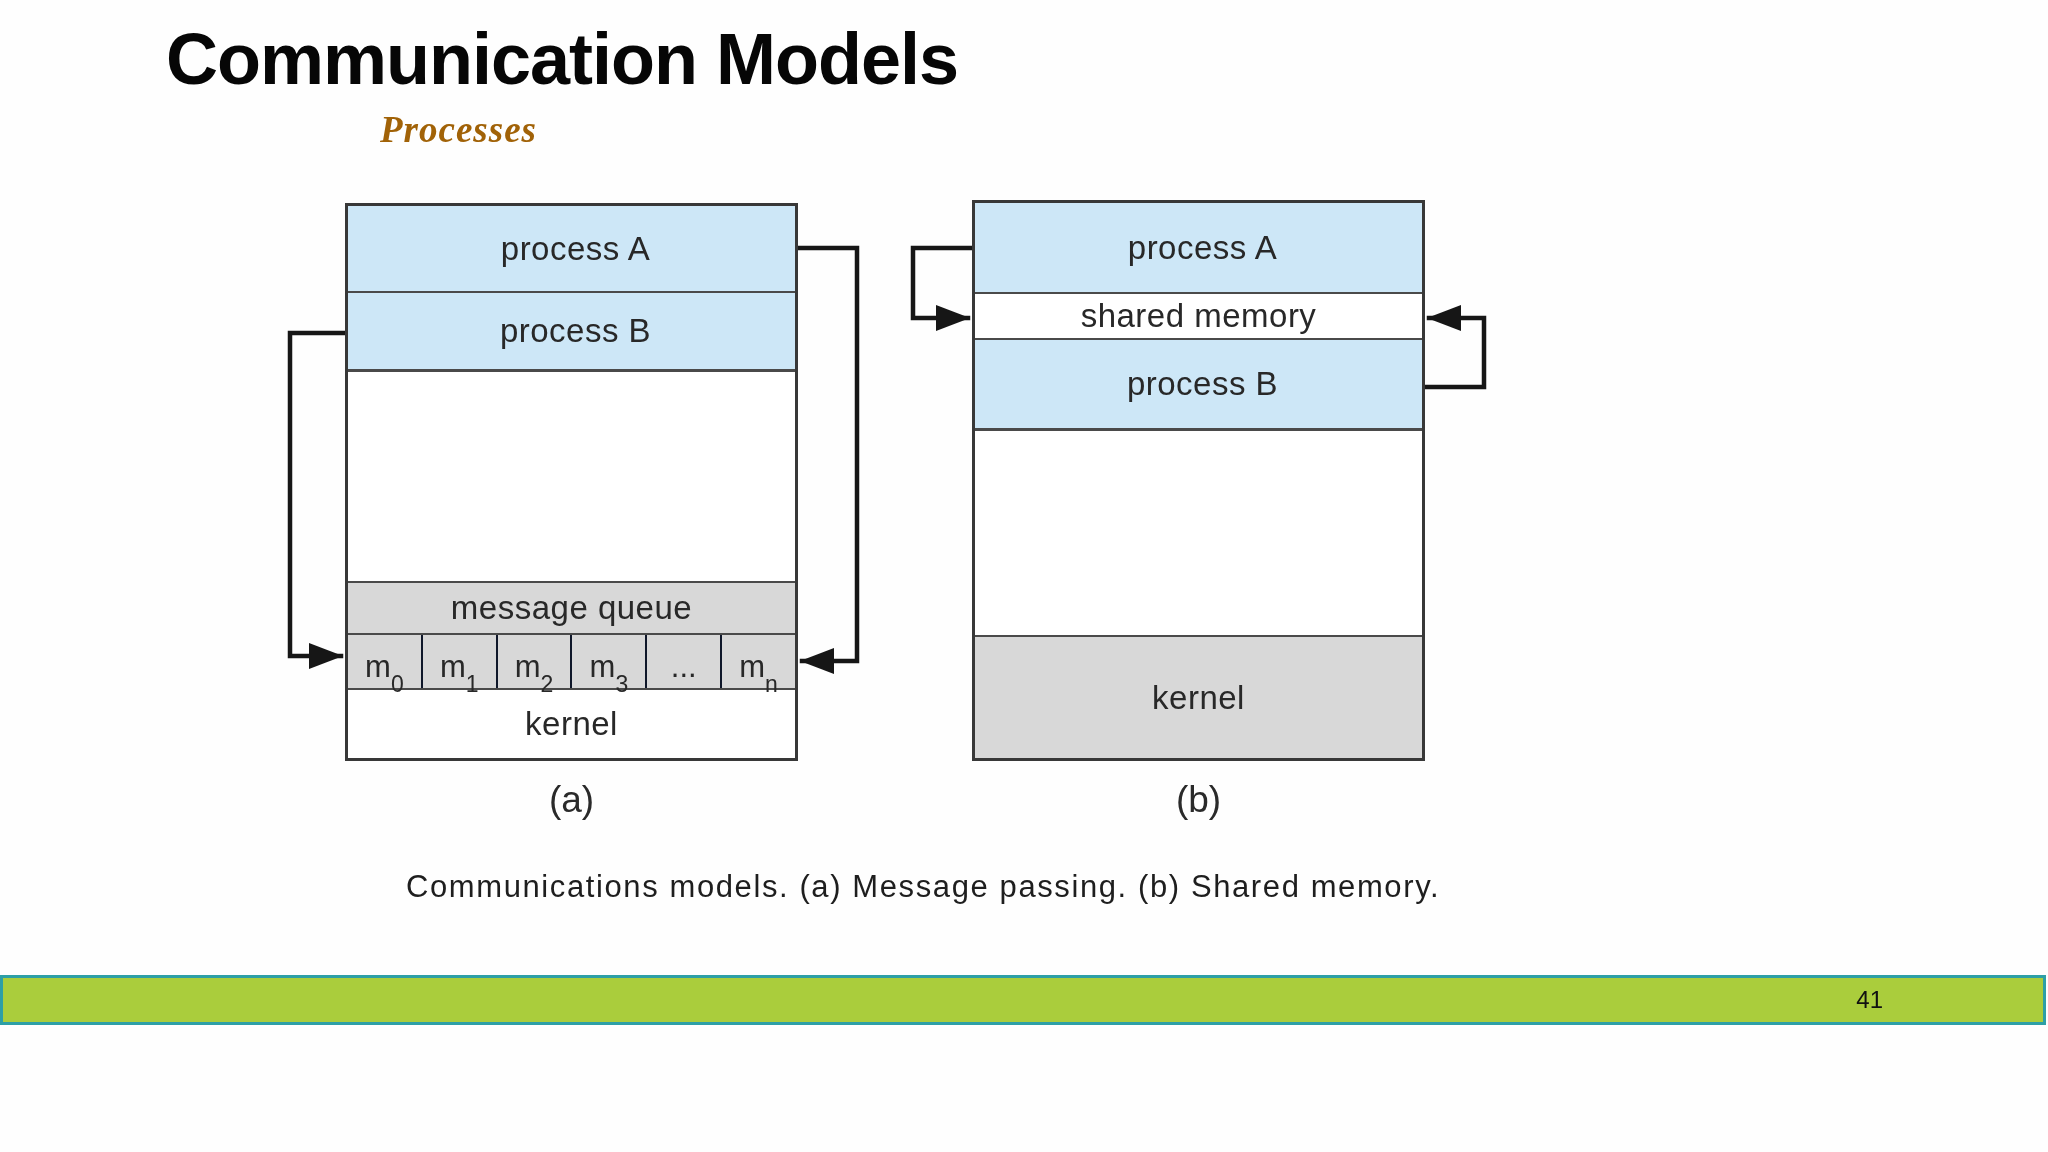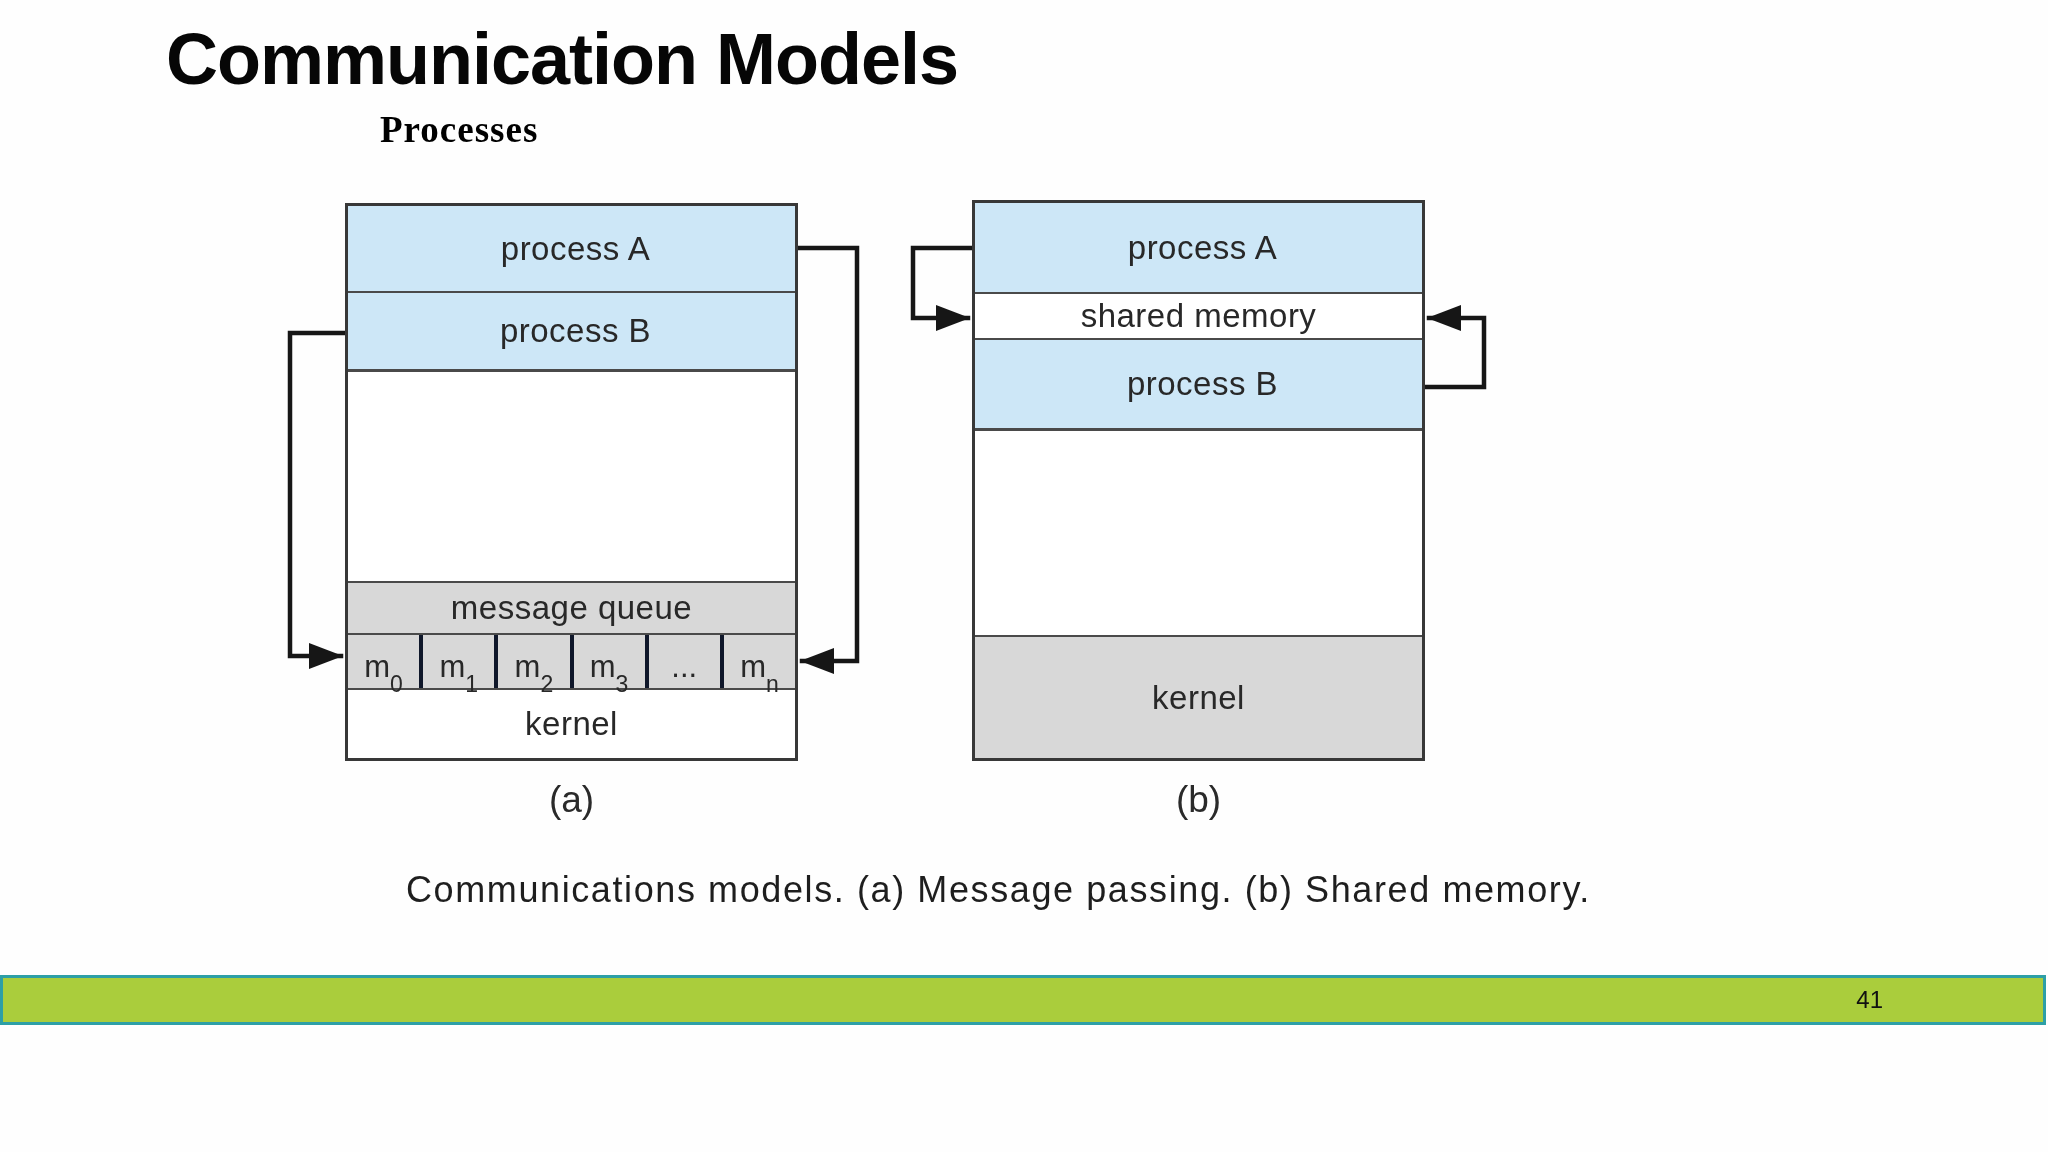--- a/index.html
+++ b/index.html
@@ -26,22 +26,23 @@
   }
 
   .processes-heading {
     position: absolute;
     left: 380px;
     top: 108px;
     font-family: "Liberation Serif", serif;
     font-weight: bold;
     font-size: 37px;
     letter-spacing: 1px;
-    color: #000000;
+    color: #a16207;
     white-space: nowrap;
+    font-style: italic;
   }
 
   .diagram {
     position: absolute;
     border: 3px solid #383838;
     background: #ffffff;
     display: flex;
     flex-direction: column;
   }
   .diagram-a { left: 345px; top: 203px; width: 453px; height: 558px; }
@@ -64,21 +65,21 @@
   .cells { display: flex; flex: none; }
   .cell {
     flex: 1 1 0;
     display: flex;
     align-items: flex-end;
     justify-content: center;
     background: #d8d8d8;
     font-size: 31px;
     color: #282828;
   }
-  .cell + .cell { border-left: 4px solid #0f172a; }
+  .cell + .cell { border-left: 2px solid #0f172a; }
   .cell sub {
     font-size: 23px;
     line-height: 1;
     position: relative;
     bottom: -8px;
   }
 
   .arrows {
     position: absolute;
     left: 0; top: 0;
@@ -95,21 +96,21 @@
     font-size: 37px;
     color: #2a2a2a;
   }
   .sub-label-a { left: 345px; }
   .sub-label-b { left: 972px; }
 
   .caption {
     position: absolute;
     left: 406px;
     top: 869px;
-    font-size: 36px;
+    font-size: 31px;
     letter-spacing: 1.6px;
     color: #1e1e1e;
     white-space: nowrap;
   }
 
   .footer-bar {
     position: absolute;
     left: 0;
     top: 975px;
     width: 2046px;

